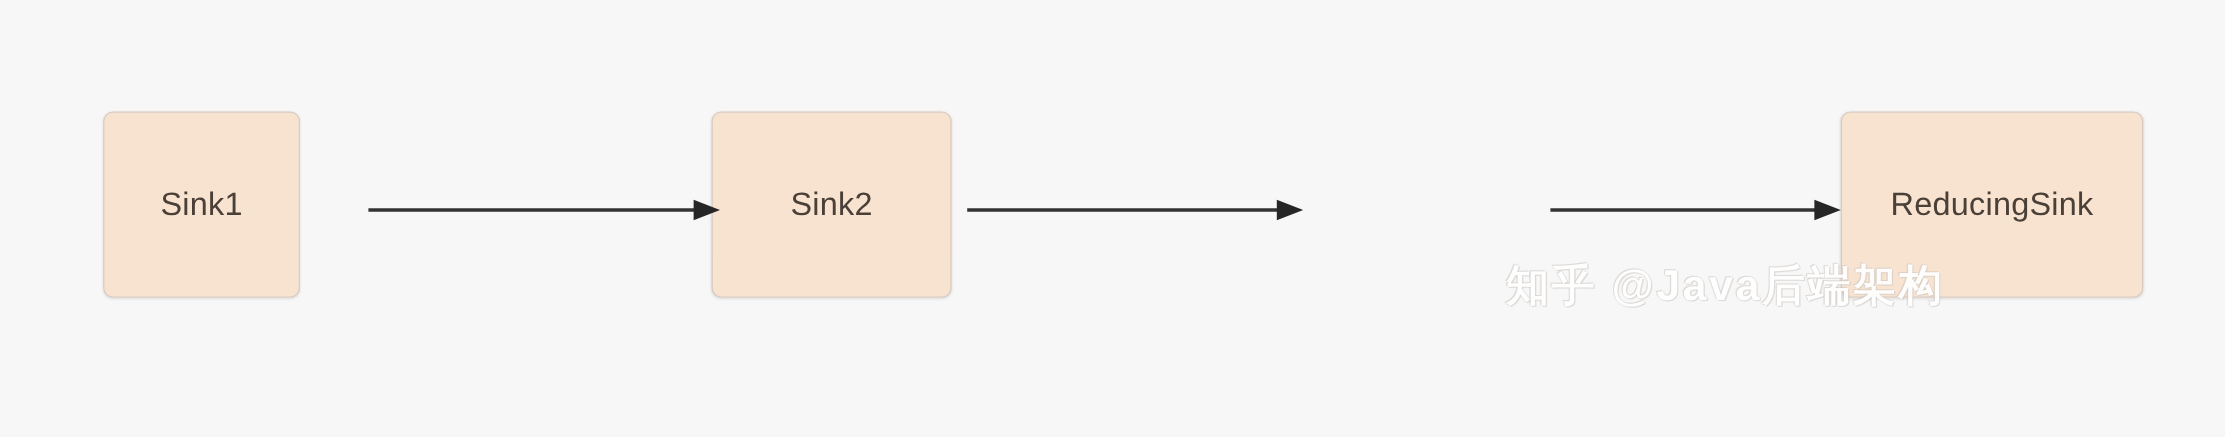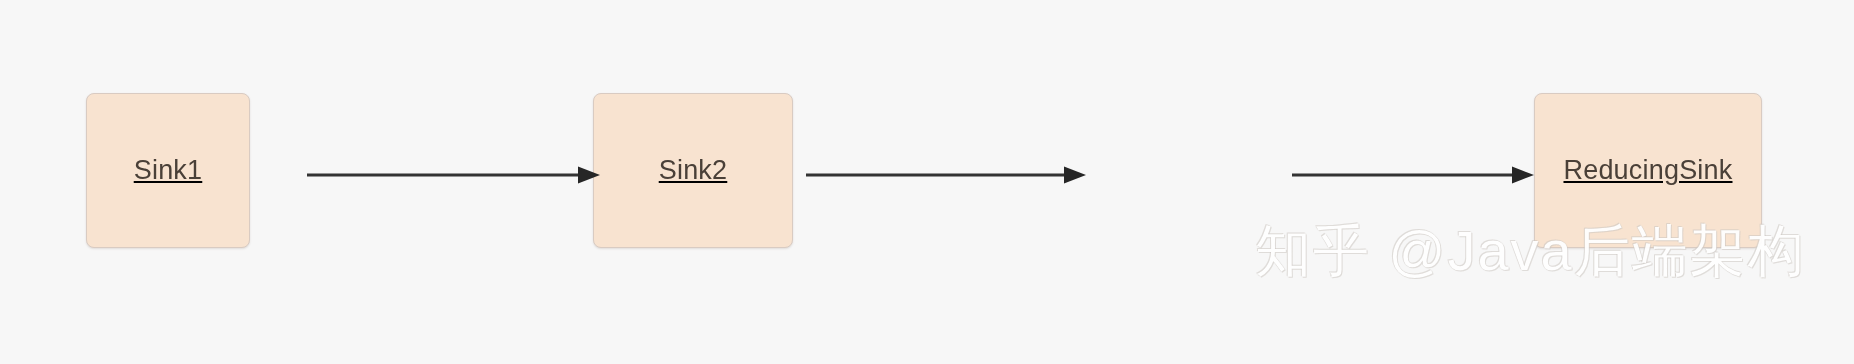--- a/index.html
+++ b/index.html
@@ -22,21 +22,20 @@
   .node {
     position: absolute;
     box-sizing: border-box;
     background: #f8e3d0;
     border: 1px solid #d9cbc2;
     border-radius: 8px;
     box-shadow: 0 1px 2px rgba(120, 100, 90, 0.18);
     display: flex;
     align-items: center;
     justify-content: center;
-    text-decoration: underline;
   }
   .node-label {
     font-family: "Liberation Sans", sans-serif;
     font-size: 27px;
     color: #4a4038;
     letter-spacing: 0.2px;
     white-space: nowrap;
   }
   .edge {
     position: absolute;
@@ -45,22 +44,22 @@
   }
   .edge svg {
     display: block;
     overflow: visible;
   }
   .watermark {
     position: absolute;
     left: 1255px;
     top: 214px;
     font-family: "Liberation Sans", sans-serif;
-    font-size: 56px;
-    font-weight: 400;
+    font-size: 36px;
+    font-weight: 700;
     color: #ffffff;
     opacity: 0.95;
     letter-spacing: 2px;
     white-space: nowrap;
     text-shadow:
       0 0 1px rgba(190,185,180,0.85),
       1px 1px 0 rgba(205,200,195,0.55),
       -1px -1px 0 rgba(205,200,195,0.55);
     pointer-events: none;
     user-select: none;
@@ -75,21 +74,21 @@
 
     <div class="node" style="left:86px; top:93px; width:164px; height:155px;">
       <span class="node-label">Sink1</span>
     </div>
 
     <div class="node" style="left:593px; top:93px; width:200px; height:155px;">
       <span class="node-label">Sink2</span>
     </div>
 
 
-    <div class="node" style="left:1534px; top:93px; width:228px; height:155px;">
+    <div class="node" style="left:1534px; top:93px; width:252px; height:155px;">
       <span class="node-label">ReducingSink</span>
     </div>
 
     <div class="edge" style="left:307px; top:163px; width:293px;">
       <svg width="293" height="24" viewBox="0 0 293 24" aria-hidden="true">
         <line x1="0" y1="12" x2="275" y2="12" stroke="#333333" stroke-width="3"></line>
         <polygon points="271,3.5 293,12 271,20.5" fill="#262626"></polygon>
       </svg>
     </div>
 

